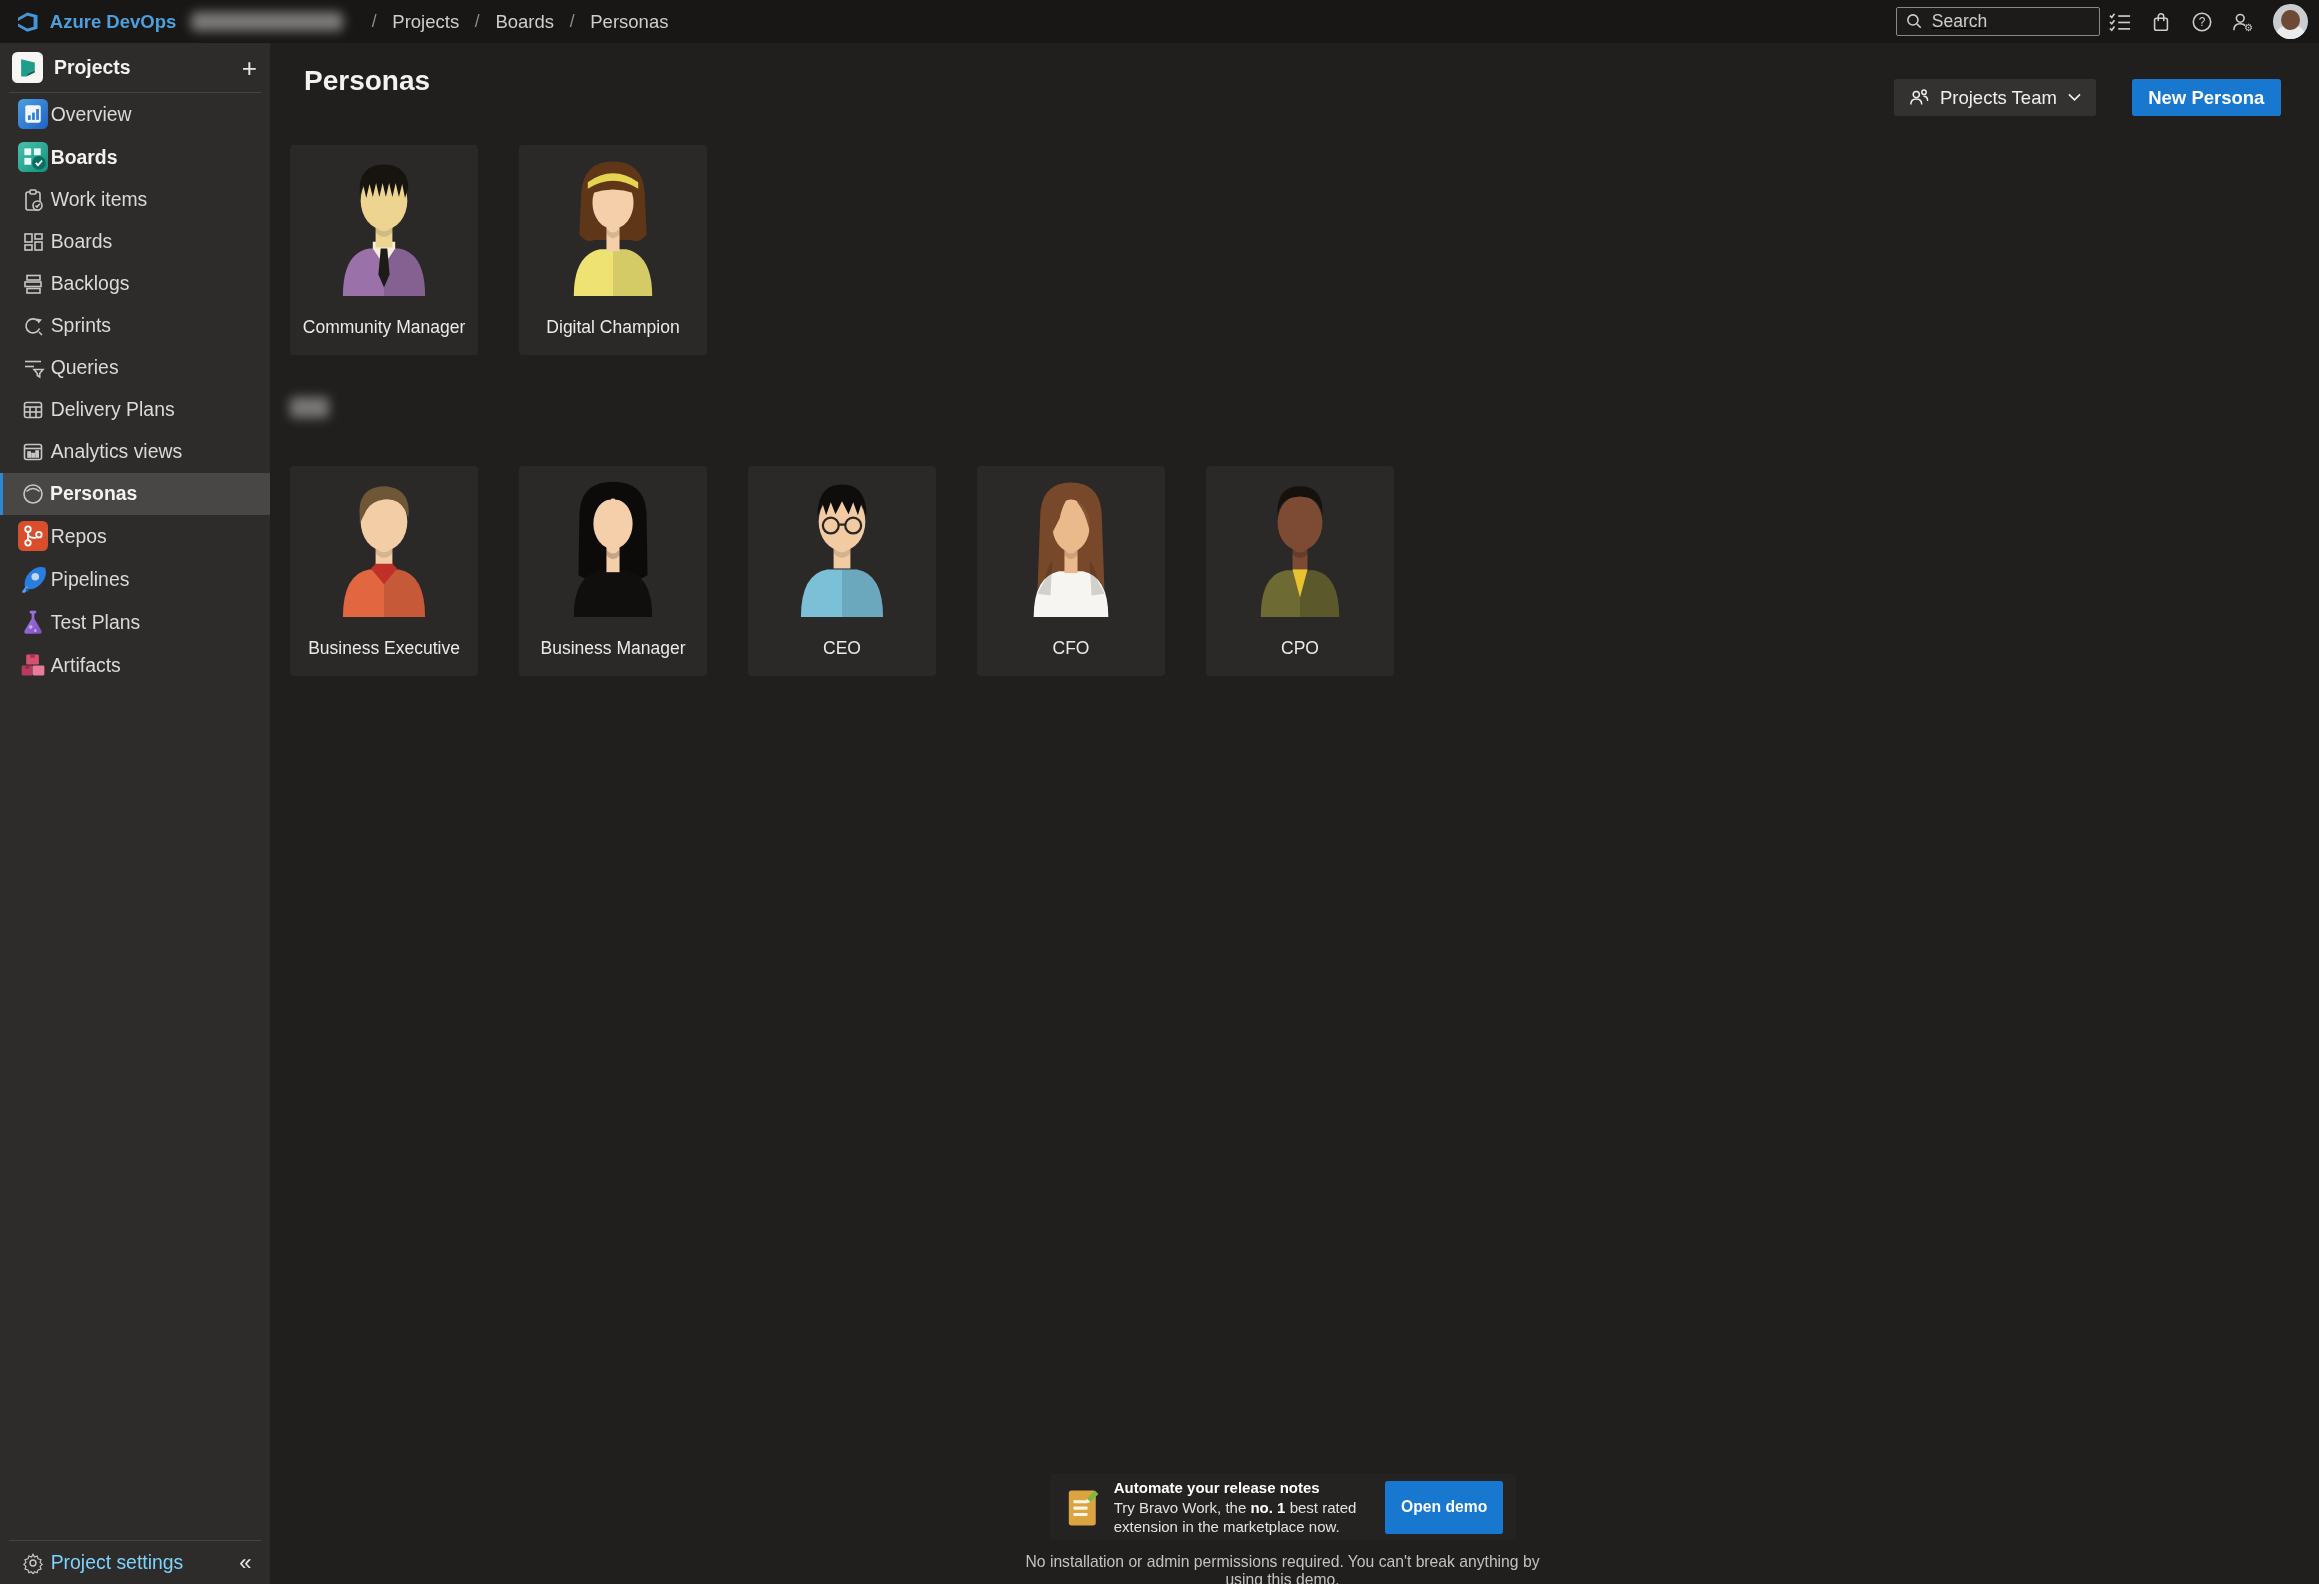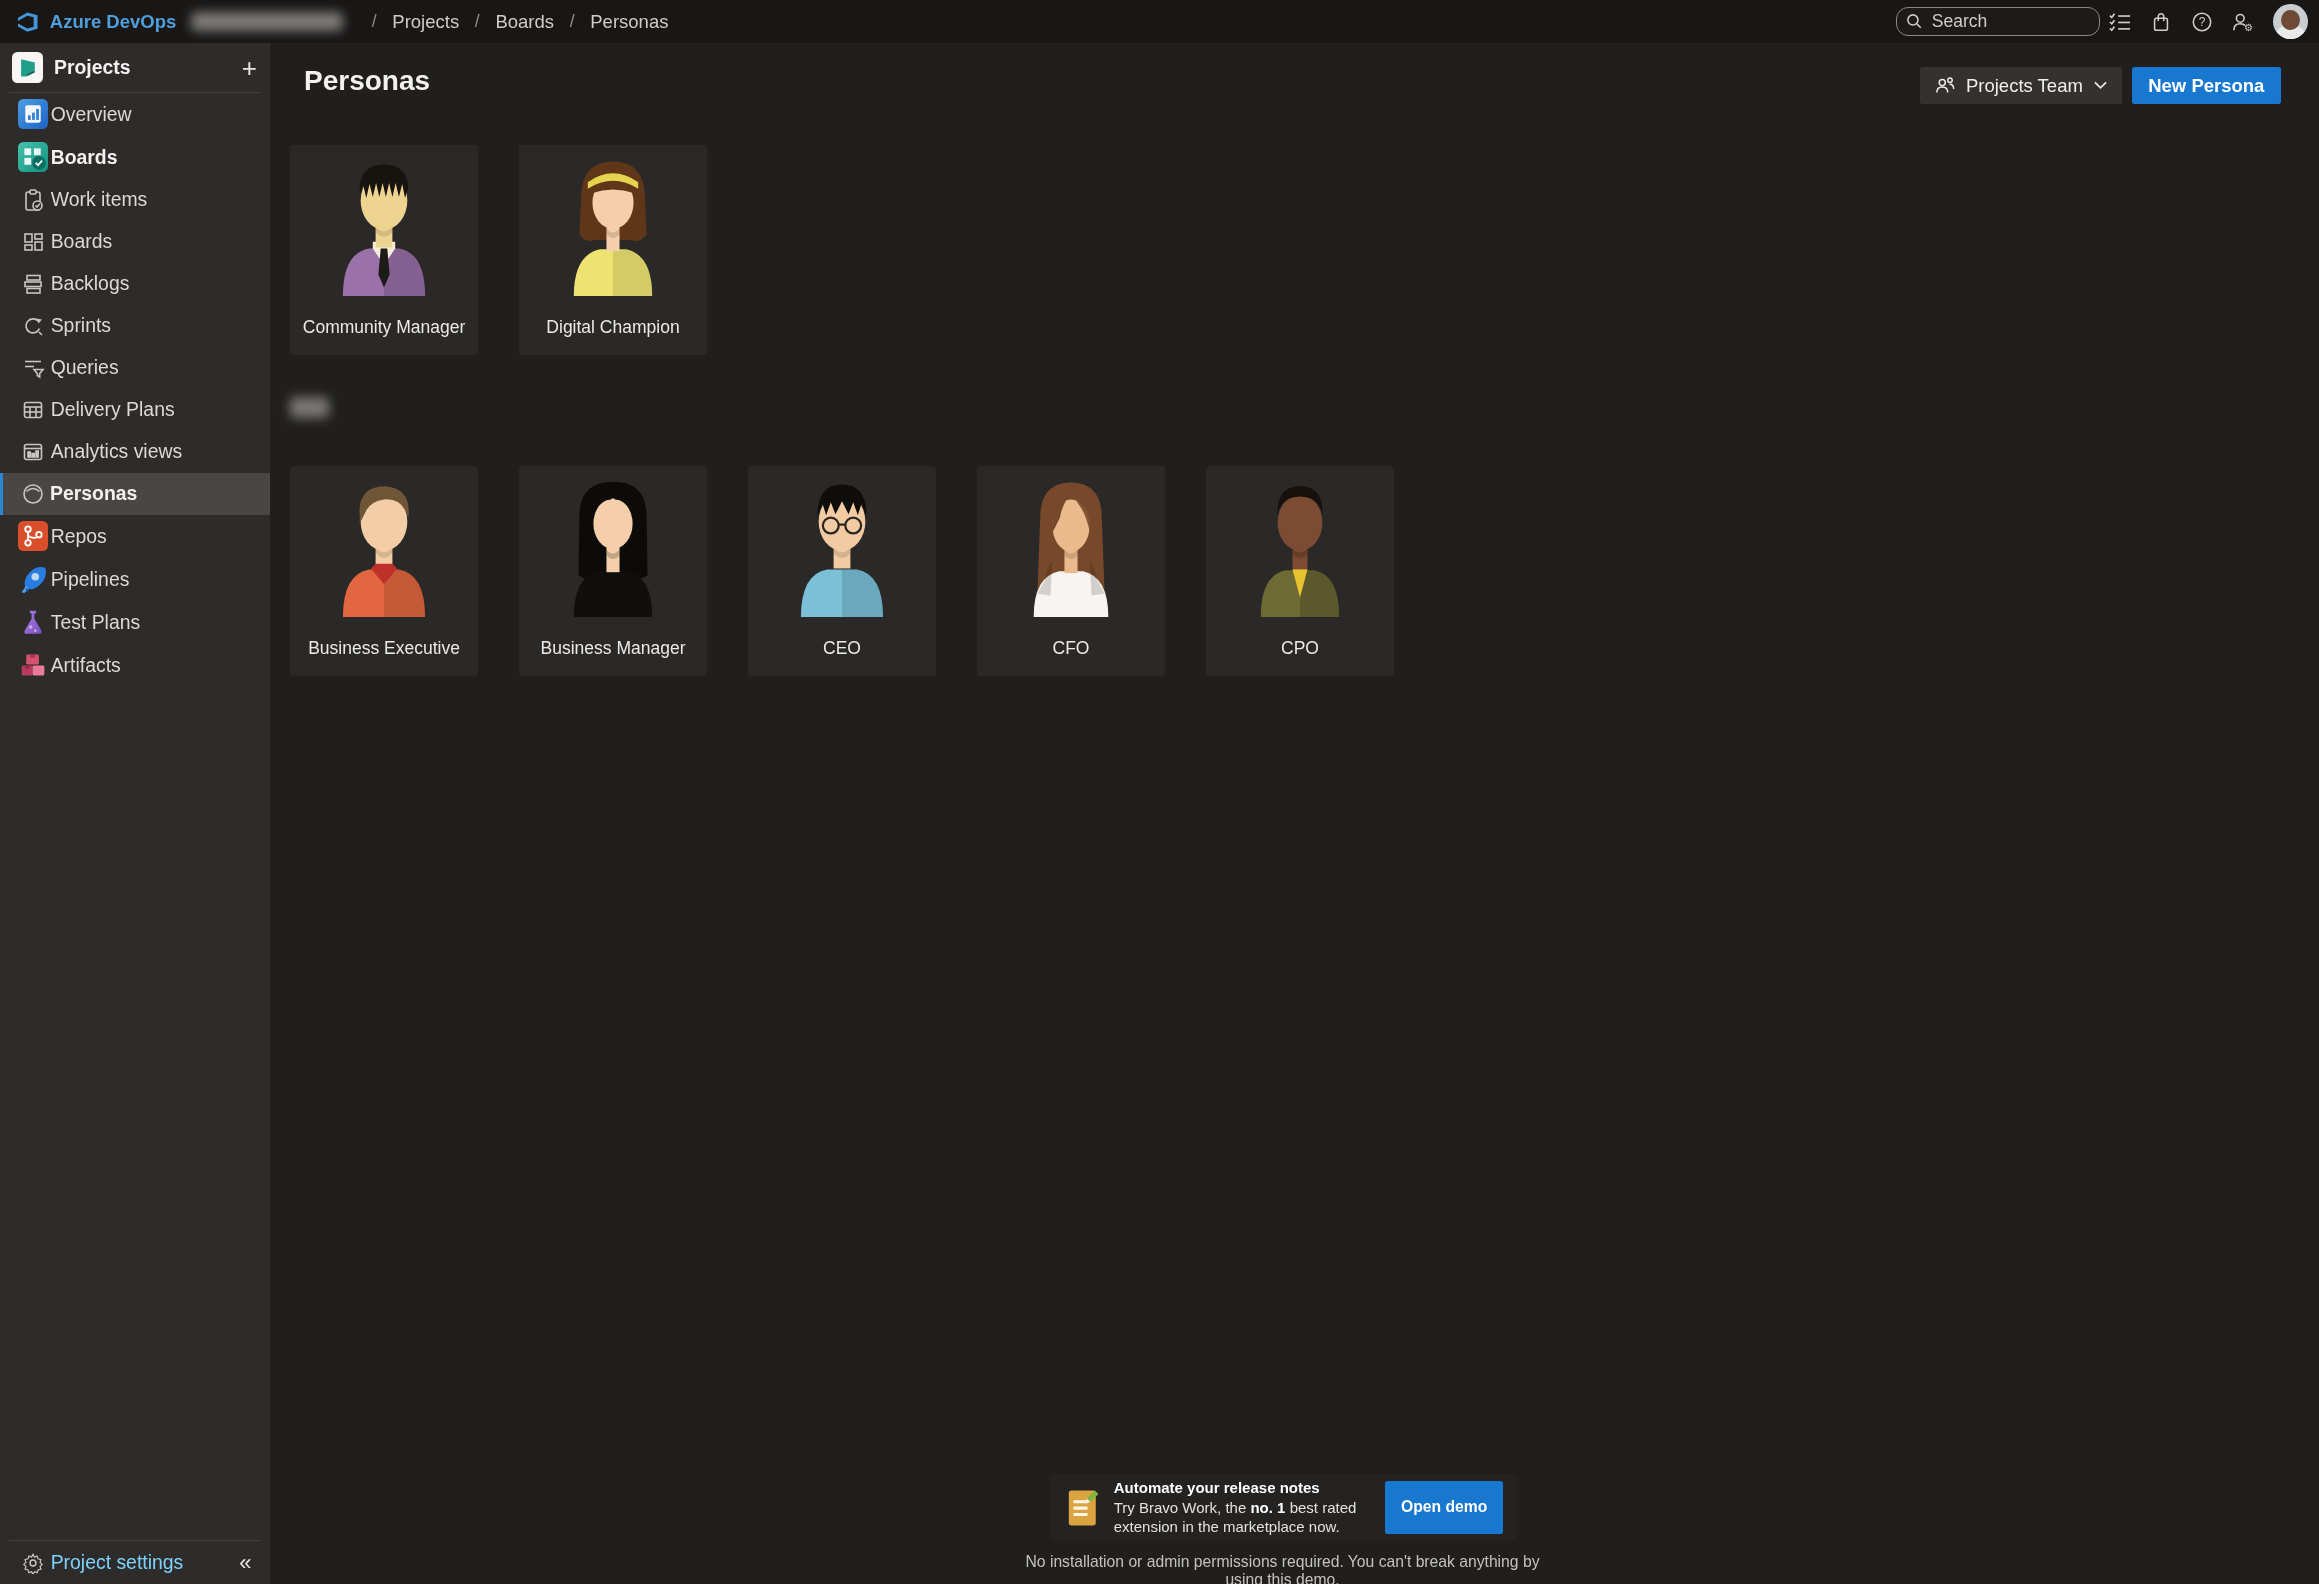--- a/index.html
+++ b/index.html
@@ -9,22 +9,22 @@
   
   .topbar { position:absolute; top:0; left:0; width:2319px; height:43px; background:#181716;
             display:flex; align-items:center; padding:0 11px 0 14.8px; z-index:30; }
   .logo { width:24px; height:24px; flex:0 0 auto; }
   .product-name { color:#4f9fdc; font-weight:bold; font-size:18.5px; margin-left:11px; white-space:nowrap; }
   .org-blur { width:152px; height:18.5px; margin-left:14.8px; background:#8f8d8b; border-radius:5.5px; filter:blur(5.5px); opacity:.85; }
   .crumbs { display:flex; align-items:center; margin-left:13px; }
   .crumb-sep { color:#8f8d8b; font-size:17.5px; margin:0 15.7px; }
   .crumb { color:#cfcdca; font-size:18.5px; cursor:pointer; white-space:nowrap; }
   .topbar-right { margin-left:auto; display:flex; align-items:center; }
-  .searchbox { width:204px; height:29.5px; border:0.9px solid #8a8886; border-radius:12px; background:#1c1b1a;
-               display:flex; align-items:center; padding:0 9.2px; }
+  .searchbox { width:204px; height:29.5px; border:0.9px solid #8a8886; border-radius:2px; background:#1c1b1a;
+               display:flex; align-items:center; padding:0 9.2px;text-decoration:underline; }
   .searchbox input { background:transparent; border:none; outline:none; color:#e6e4e1; font-size:17.5px;
                      font-family:"Liberation Sans",sans-serif; width:152px; margin-left:9.2px; }
   .searchbox input::placeholder { color:#cfcdca; }
   .tb-icon { width:41px; height:37px; display:flex; align-items:center; justify-content:center; cursor:pointer; }
   .tb-icon:first-of-type { margin-left:13px; }
   .avatar-btn { width:35px; height:35px; border-radius:50%; overflow:hidden; margin-left:9.2px; cursor:pointer;
                 background:#c9cdd0; position:relative; }
   .avatar-btn .av-head { position:absolute; left:8.3px; top:5.5px; width:18.5px; height:20px; border-radius:50%; background:#6e4a36; }
   .avatar-btn .av-body { position:absolute; left:2.8px; top:22px; width:29.5px; height:16.6px; border-radius:9.2px 9.2px 0 0; background:#e9ebec; }
 
@@ -42,21 +42,21 @@
   .nav-item.bold .lbl { font-weight:bold; color:#f3f2f1; }
   .nav-item.selected { background:#494745; border-left:3.7px solid var(--accent-bar,#2f86d2); padding-left:12px; }
   .sidebar-spacer { flex:1 1 auto; }
   .settings-row { height:43px; display:flex; align-items:center; padding:0 18.5px 0 15.7px; cursor:pointer; flex:0 0 auto; }
   .settings-row .lbl { color:#7dd3fc; font-size:19.4px; margin-left:0; }
   .collapse-glyph { margin-left:auto; color:#e8e6e3; font-size:22px; }
 
   
   .main { position:absolute; top:43px; left:270px; width:2049px; height:1541px; background:#201f1d; }
   .page-title { position:absolute; left:34px; top:22px; color:#f3f2f1; font-size:28px; font-weight:bold; }
-  .head-actions { position:absolute; top:24px; right:38px; display:flex; align-items:center; }
+  .head-actions { position:absolute; top:36px; right:38px; display:flex; align-items:center;gap:26px; }
   .team-btn { height:37px; background:#343230; border-radius:2.8px; display:flex; align-items:center;
               padding:0 14.8px; cursor:pointer; }
   .team-btn .lbl { color:#f0efed; font-size:18.5px; margin:0 11px; white-space:nowrap; }
   .primary-btn { height:37px; background:var(--accent,#1877cf); border-radius:2.8px; color:#fff; font-size:18.5px;
                  font-weight:600; display:flex; align-items:center; padding:0 16.6px; margin-left:10px; cursor:pointer; }
 
   .card-row { position:absolute; left:20px; display:flex; gap:41px; }
   .row-1 { top:102px; }
   .row-2 { top:423px; }
   .persona-card { width:188px; height:210px; background:#2a2928; border-radius:3.7px; position:relative; cursor:pointer; }

